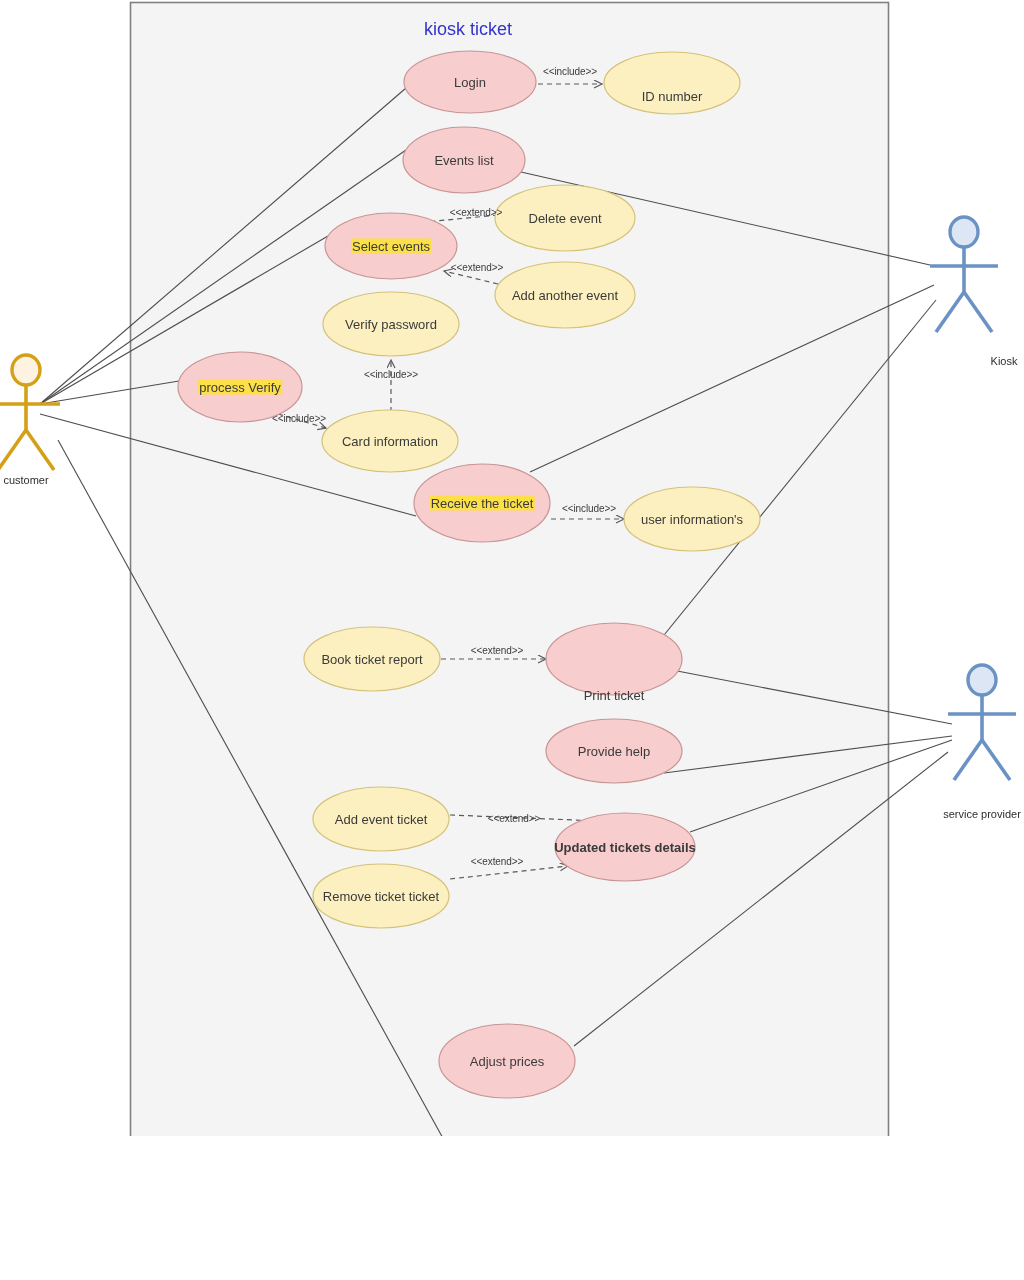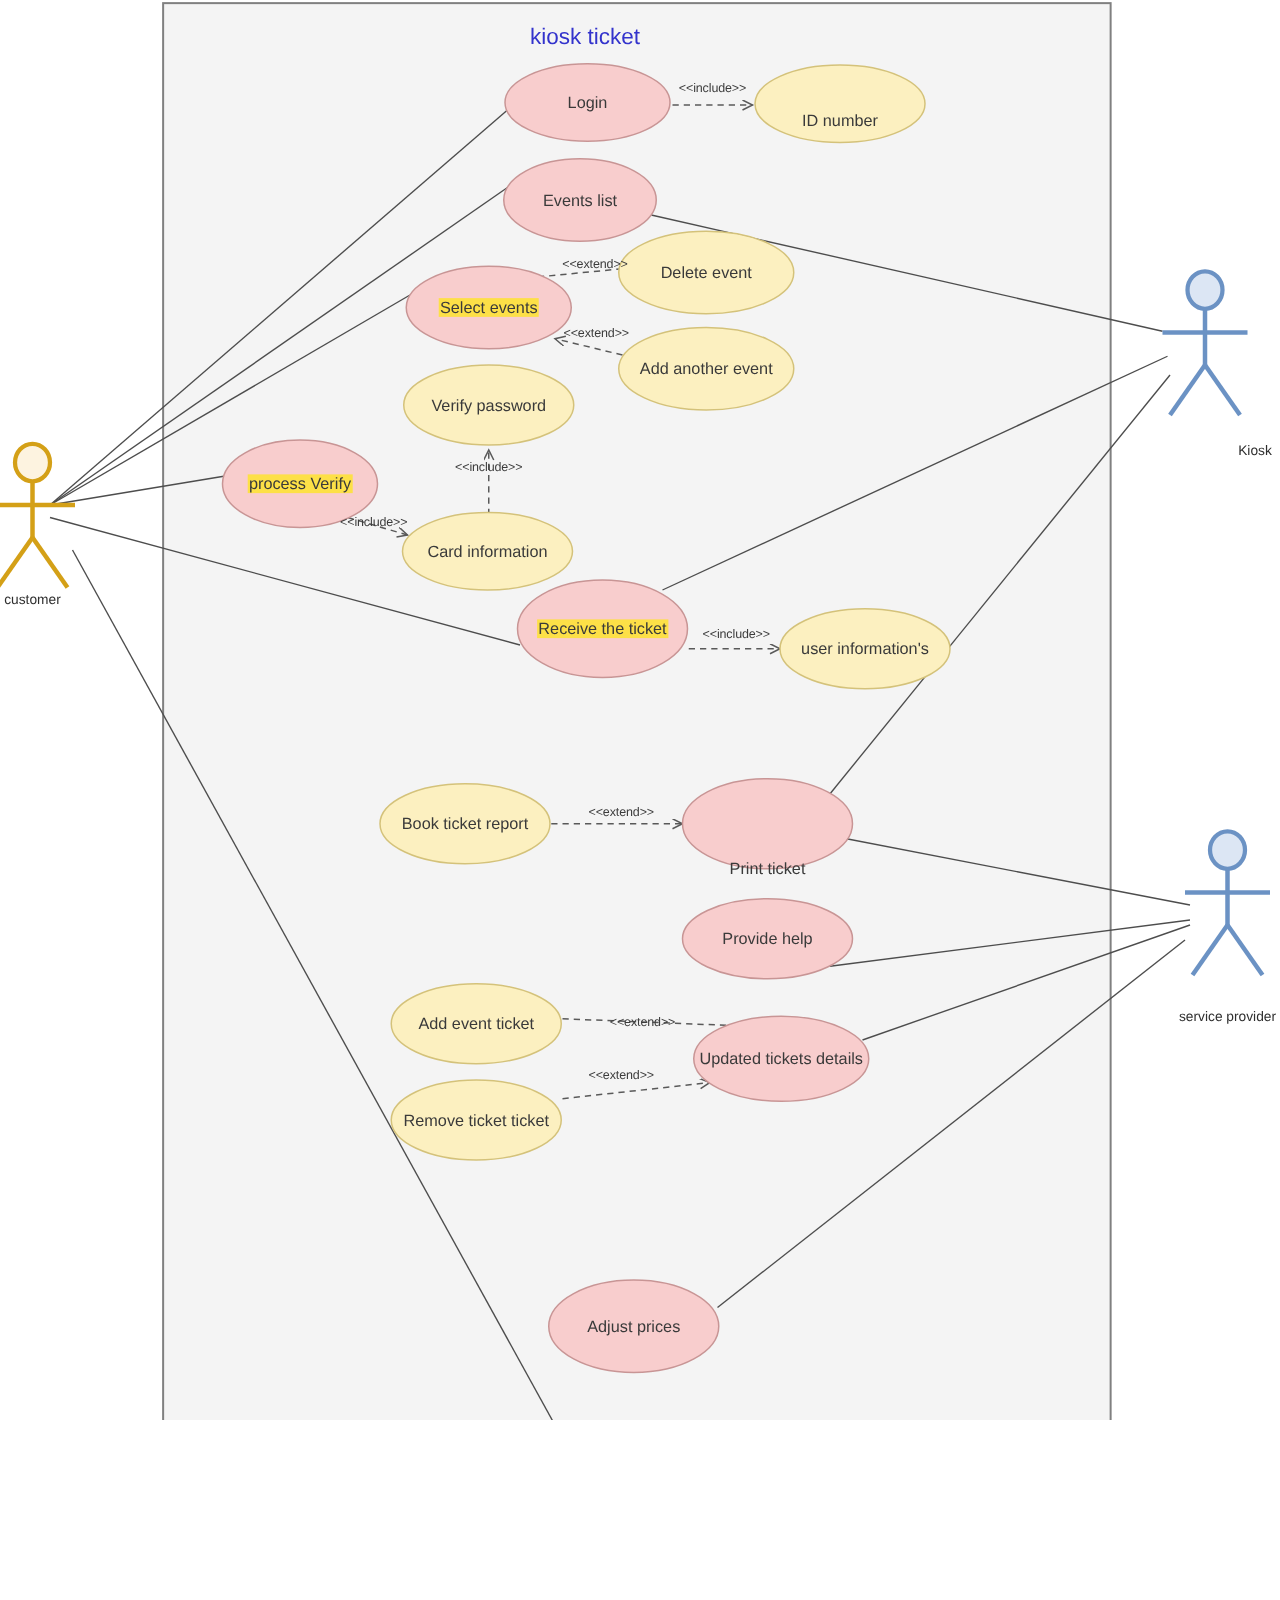--- a/index.html
+++ b/index.html
@@ -165,21 +165,21 @@
       <div class="uc-label" style="left: 565px; top: 295px;">Add another event</div>
       <div class="uc-label" style="left: 391px; top: 324px;">Verify password</div>
       <div class="uc-label hl" style="left: 240px; top: 387px;">process Verify</div>
       <div class="uc-label" style="left: 390px; top: 441px;">Card information</div>
       <div class="uc-label hl" style="left: 482px; top: 503px;">Receive the ticket</div>
       <div class="uc-label" style="left: 692px; top: 519px;">user information's</div>
       <div class="uc-label" style="left: 372px; top: 659px;">Book ticket report</div>
       <div class="uc-label" style="left: 614px; top: 659px; margin-top: 36px;">Print ticket</div>
       <div class="uc-label" style="left: 614px; top: 751px;">Provide help</div>
       <div class="uc-label" style="left: 381px; top: 819px;">Add event ticket</div>
-      <div class="uc-label" style="left: 625px; top: 847px;">Updated tickets details</div>
+      <div class="uc-label" style="left: 625px; top: 847px; font-weight: bold;">Updated tickets details</div>
       <div class="uc-label" style="left: 381px; top: 896px;">Remove ticket ticket</div>
       <div class="uc-label" style="left: 507px; top: 1061px;">Adjust prices</div>
       <div class="uc-label" style="left: 517px; top: 1196px;">logout</div>
       <div class="actor-label" style="left: 26px; top: 474px;">customer</div>
       <div class="actor-label" style="left: 964px; top: 355px; margin-left: 40px;">Kiosk</div>
       <div class="actor-label" style="left: 982px; top: 784px; margin-top: 24px;">service provider</div>
     </div>
 
 </div>
 

